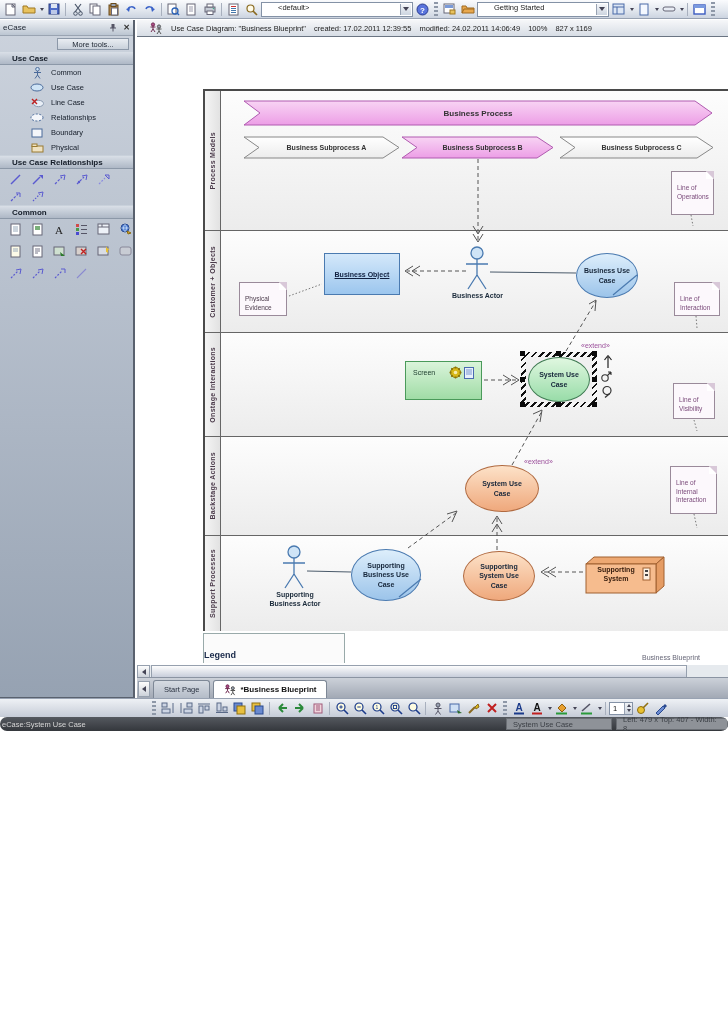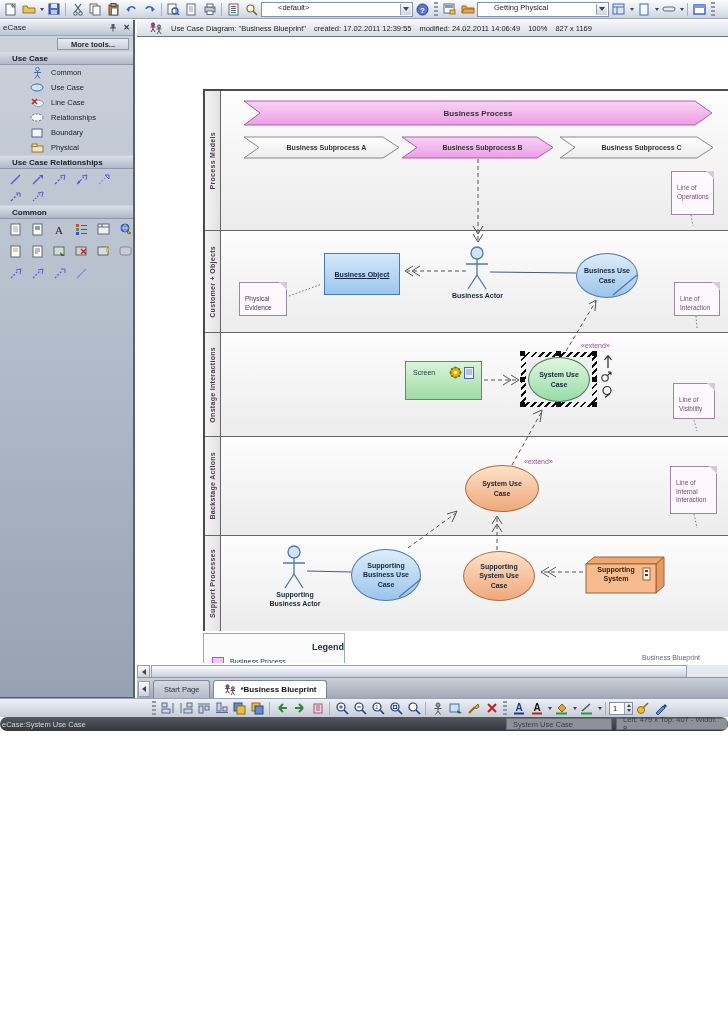--- a/index.html
+++ b/index.html
@@ -24,21 +24,21 @@
   .caret { width:0; height:0; border-left:3px solid transparent; border-right:3px solid transparent; border-top:4px solid #445; }
   .ddmini { width:0; height:0; border-left:2.5px solid transparent; border-right:2.5px solid transparent; border-top:3px solid #445; margin-left:2px; }
 
   
   #toolbox { left:0; top:20px; width:135px; height:678px;
     background:linear-gradient(180deg,#ccd3dd 0%,#b7c0cd 40%,#96a2b2 100%);
     border-right:2px solid #59616e; border-bottom:1px solid #59616e; overflow:hidden; }
   #toolbox-header { height:16px; background:linear-gradient(180deg,#eef1f5,#bcc6d2);
     border-bottom:1px solid #9aa4b2; display:flex; align-items:center; font-size:8px; color:#1c2430; padding:0 3px; }
   #toolbox-header .sp { flex:1; }
-  #more-tools-row { height:15px; display:flex; justify-content:flex-end; padding:2px 4px 0 0;font-weight:bold; }
+  #more-tools-row { height:15px; display:flex; justify-content:flex-end; padding:2px 4px 0 0; }
   #more-tools { width:72px; height:12px; background:linear-gradient(180deg,#e9edf2,#c9d1db);
     border:1px solid #8c98a8; font-size:7.5px; color:#1c2430; display:flex; align-items:center; justify-content:center; }
   .tb-section { height:14px; background:linear-gradient(180deg,#d9dfe7,#aeb8c6);
     border-top:1px solid #c9d1db; border-bottom:1px solid #8c98a8;
     display:flex; align-items:center; font-size:8px; font-weight:bold; color:#141c28; padding-left:12px; }
   .tb-item { height:15px; display:flex; align-items:center; font-size:7.5px; color:#141c28; padding-left:30px; }
   .tb-item .ic { width:14px; height:12px; margin-right:7px; display:flex; align-items:center; justify-content:center; }
   .icon-row { display:flex; align-items:center; gap:7px; padding:3px 0 2px 8px; }
   .icon-row .ic2 { width:15px; height:14px; display:flex; align-items:center; justify-content:center; }
 
@@ -78,21 +78,21 @@
 
   .extend { position:absolute; font-size:7px; color:#9b4f9b; }
 
   #selection { position:absolute; left:384px; top:315px; width:76px; height:55px;
     background:repeating-linear-gradient(135deg,#111 0 2px,#f6f6f6 2px 5px); }
   #selection .inner { position:absolute; left:5px; top:5px; right:5px; bottom:5px; background:#f0f0f0; }
   .handle { position:absolute; width:5px; height:5px; background:#0a0a0a; }
 
   #legend-box { position:absolute; left:66px; top:596px; width:142px; height:38px;
     background:#fbfbfb; border:1px solid #9aa; }
-  #legend-title { text-align:right; font-size:9px; font-weight:bold; color:#1a2a4a; margin-top:8px; }
+  #legend-title { text-align:left; font-size:9px; font-weight:bold; color:#1a2a4a; margin-top:16px; }
   #legend-item { display:flex; align-items:center; gap:6px; margin:5px 0 0 8px; font-size:7px; color:#1a2a4a; }
   #legend-swatch { width:12px; height:9px; border:1px solid #c050c0; }
 
   
   #hscroll { left:137px; top:664px; width:591px; height:13px; background:#e6eaee; border-top:1px solid #fff; }
   .scrbtn { position:absolute; top:0; width:13px; height:13px; background:linear-gradient(180deg,#fdfdfd,#ccd2da);
     border:1px solid #96a0ae; display:flex; align-items:center; justify-content:center; }
   #hthumb { position:absolute; left:14px; top:0; width:536px; height:13px;
     background:linear-gradient(180deg,#fdfdfd,#c8cedb); border:1px solid #96a0ae; }
   .tri-left { width:0; height:0; border-top:3px solid transparent; border-bottom:3px solid transparent; border-right:4px solid #445; }
@@ -252,21 +252,21 @@
           <rect x="7" y="7" width="5" height="4" fill="#e8c25e" stroke="#a07820"></rect>
         </svg>
       </span>
     <span class="tbtn">
         <svg width="14" height="12">
           <path d="M1 3 L5 3 L6 5 L13 5 L13 10 L1 10 Z" fill="#e8a84e" stroke="#a06a20"></path>
           <path d="M1 10 L3 6 L13 6" fill="none" stroke="#a06a20"></path>
         </svg>
       </span>
     <div class="combo" style="width:132px">
-      <span>Getting Physical</span>
+      <span>Getting Started</span>
       <span class="dd">
           <span class="caret"></span>
         </span>
     </div>
     <span class="tbtn">
         <svg width="13" height="12">
           <rect x="1" y="1" width="11" height="10" fill="#dce6f4" stroke="#4a6aa8"></rect>
           <path d="M1 4 h11 M5 4 v7" stroke="#4a6aa8"></path>
         </svg>
       </span>

